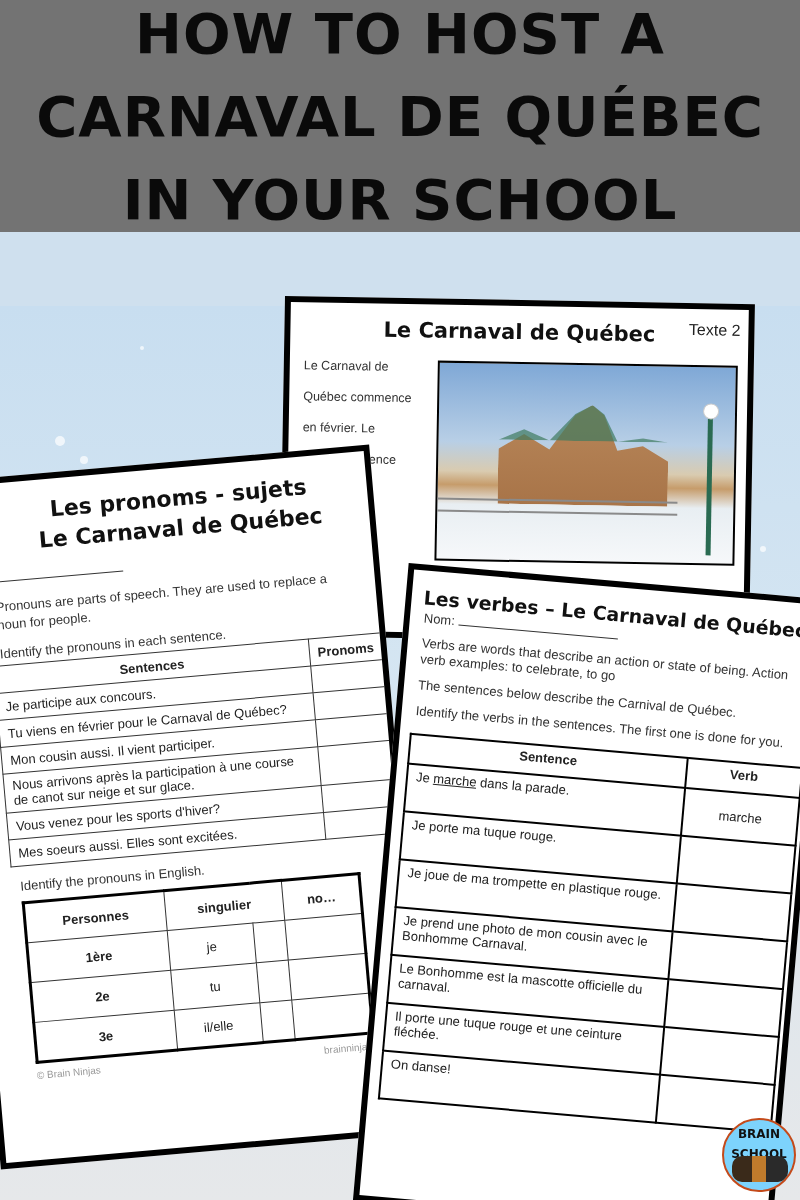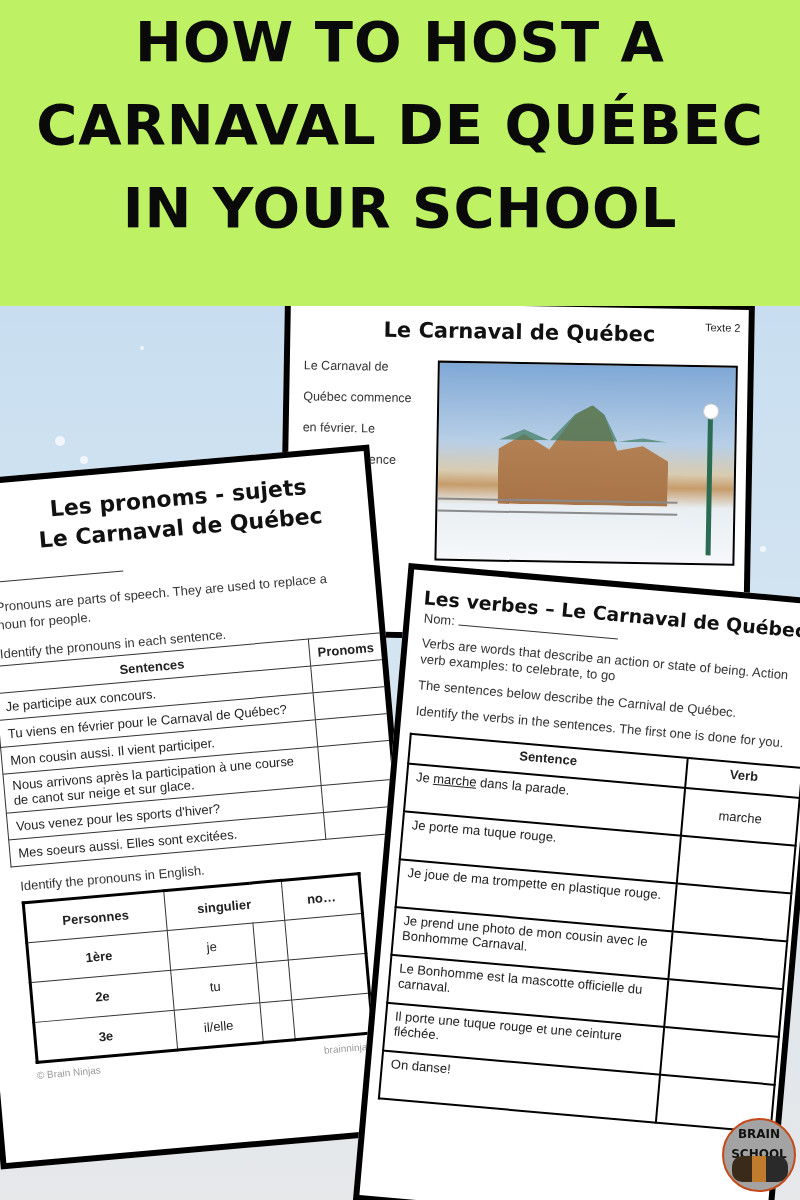--- a/index.html
+++ b/index.html
@@ -1,31 +1,31 @@
 <!DOCTYPE html>
 <html><head>
 <meta charset="utf-8">
 <style>
   * { box-sizing: border-box; margin: 0; padding: 0; }
   body { width: 800px; height: 1200px; overflow: hidden; position: relative;
          font-family: "Liberation Sans", sans-serif; background: #cfe0ee; }
-  .banner { position: absolute; left: 0; top: 0; width: 800px; height: 306px; background: #bef264;
-            display: flex; flex-direction: column; align-items: center; justify-content: flex-start; z-index: 10; }
+  .banner { position: absolute; left: 0; top: 0; width: 800px; height: 232px; background: #737373;
+            display: flex; flex-direction: column; align-items: center; justify-content: center; z-index: 10; }
   .banner .line { font-family: "DejaVu Sans", sans-serif; font-weight: 900; font-size: 56px; line-height: 83px;
                   color: #0a0a0a; letter-spacing: 1px; }
   .bg { position: absolute; left: 0; top: 306px; width: 800px; height: 894px;
         background: linear-gradient(180deg, #c8def0 0%, #d6e6f2 45%, #dfe6ec 70%, #e6e8ea 100%); }
   .flake { position: absolute; border-radius: 50%; background: rgba(255,255,255,0.7); }
   .page { position: absolute; background: #fff; border: 6px solid #000; overflow: hidden; }
   .p1 { left: 282px; top: 300px; width: 470px; height: 340px; transform: rotate(1deg); z-index: 2; }
   .p2 { left: -30px; top: 462px; width: 430px; height: 690px; transform: rotate(-5deg); z-index: 3; }
   .p3 { left: 380px; top: 580px; width: 420px; height: 640px; transform: rotate(5deg); z-index: 4; }
   .title { font-family: "DejaVu Sans", sans-serif; font-weight: 700; color: #111; text-align: center; }
   .p1 .title { font-size: 21px; margin-top: 14px; }
-  .p1 .texte { position: absolute; right: 8px; top: 12px; font-size: 11px; color: #222; }
+  .p1 .texte { position: absolute; right: 8px; top: 12px; font-size: 16px; color: #222; }
   .p1 .body { position: absolute; left: 14px; top: 48px; width: 130px; font-size: 12.5px; line-height: 31px; color: #333; }
   .photo { position: absolute; left: 148px; top: 56px; width: 300px; height: 200px; border: 2px solid #000;
            background: linear-gradient(180deg, #7fa8d6 0%, #b8cfe6 40%, #d9cbb0 55%, #c69c6b 62%, #e8eef2 72%, #f6f8fa 100%); }
   .castle { position: absolute; left: 60px; top: 40px; width: 170px; height: 100px;
             background: linear-gradient(180deg, #b8875a, #a87448); clip-path: polygon(0 45%,15% 30%,30% 45%,45% 10%,55% 0,62% 10%,70% 45%,85% 40%,100% 55%,100% 100%,0 100%); }
   .roof { position: absolute; left: 60px; top: 40px; width: 170px; height: 36px; background: #3f7a5f; clip-path: polygon(0 100%,15% 70%,30% 100%,45% 25%,55% 0,62% 25%,70% 100%,85% 90%,100% 100%); opacity: .7; }
   .lamp { position: absolute; right: 22px; top: 48px; width: 5px; height: 140px; background: #2a6b52; }
   .lamp::before { content: ""; position: absolute; left: -5px; top: -12px; width: 14px; height: 14px; border-radius: 50%; background: #fff; border: 1px solid #ccc; }
   .fence { position: absolute; left: 0; top: 135px; width: 240px; height: 14px; border-top: 2px solid #8a8a8a; border-bottom: 2px solid #8a8a8a; }
   .p1 .tail { position: absolute; right: 28px; bottom: 8px; font-size: 12.5px; color: #333; }
@@ -42,21 +42,21 @@
   .p2 .foot { display: flex; justify-content: space-between; margin: 6px 30px 0 38px; font-size: 10px; color: #999; }
   .p3 .title { font-size: 19px; margin-top: 16px; }
   .p3 .nom { margin: 2px 0 0 14px; font-size: 13px; color: #333; }
   .p3 .nom span { display: inline-block; width: 160px; border-bottom: 1px solid #333; }
   .p3 .para { margin: 10px 14px 0 14px; font-size: 13px; color: #333; line-height: 16px; }
   .p3 .tbl3 { margin: 14px 0 0 10px; width: 395px; border: 2px solid #000; }
   .p3 .tbl3 td, .p3 .tbl3 th { border: 2px solid #000; height: 48px; vertical-align: top; }
   .p3 .tbl3 td.verb { text-align: center; vertical-align: middle; border-left: 1px solid #444; }
   .u { text-decoration: underline; }
   .logo { position: absolute; left: 722px; top: 1118px; width: 74px; height: 74px; border-radius: 50%;
-          background: #a3a3a3; border: 2px solid #c44a1a; z-index: 20; text-align: center; overflow: hidden; }
+          background: #7dd3fc; border: 2px solid #c44a1a; z-index: 20; text-align: center; overflow: hidden; }
   .logo .lt { font-family: "DejaVu Sans", sans-serif; font-weight: 900; font-size: 12px; line-height: 12px; color: #111; margin-top: 8px; }
   .logo .cats { position: absolute; left: 8px; bottom: 8px; width: 56px; height: 26px;
                 background: linear-gradient(90deg, #3a2a1a 0 35%, #c07b2c 35% 60%, #2a2a2a 60%); border-radius: 10px; }
 </style>
 </head>
 <body>
 
 <div class="banner">
   <div class="line">HOW TO HOST A</div>
   <div class="line">CARNAVAL DE QUÉBEC</div>

